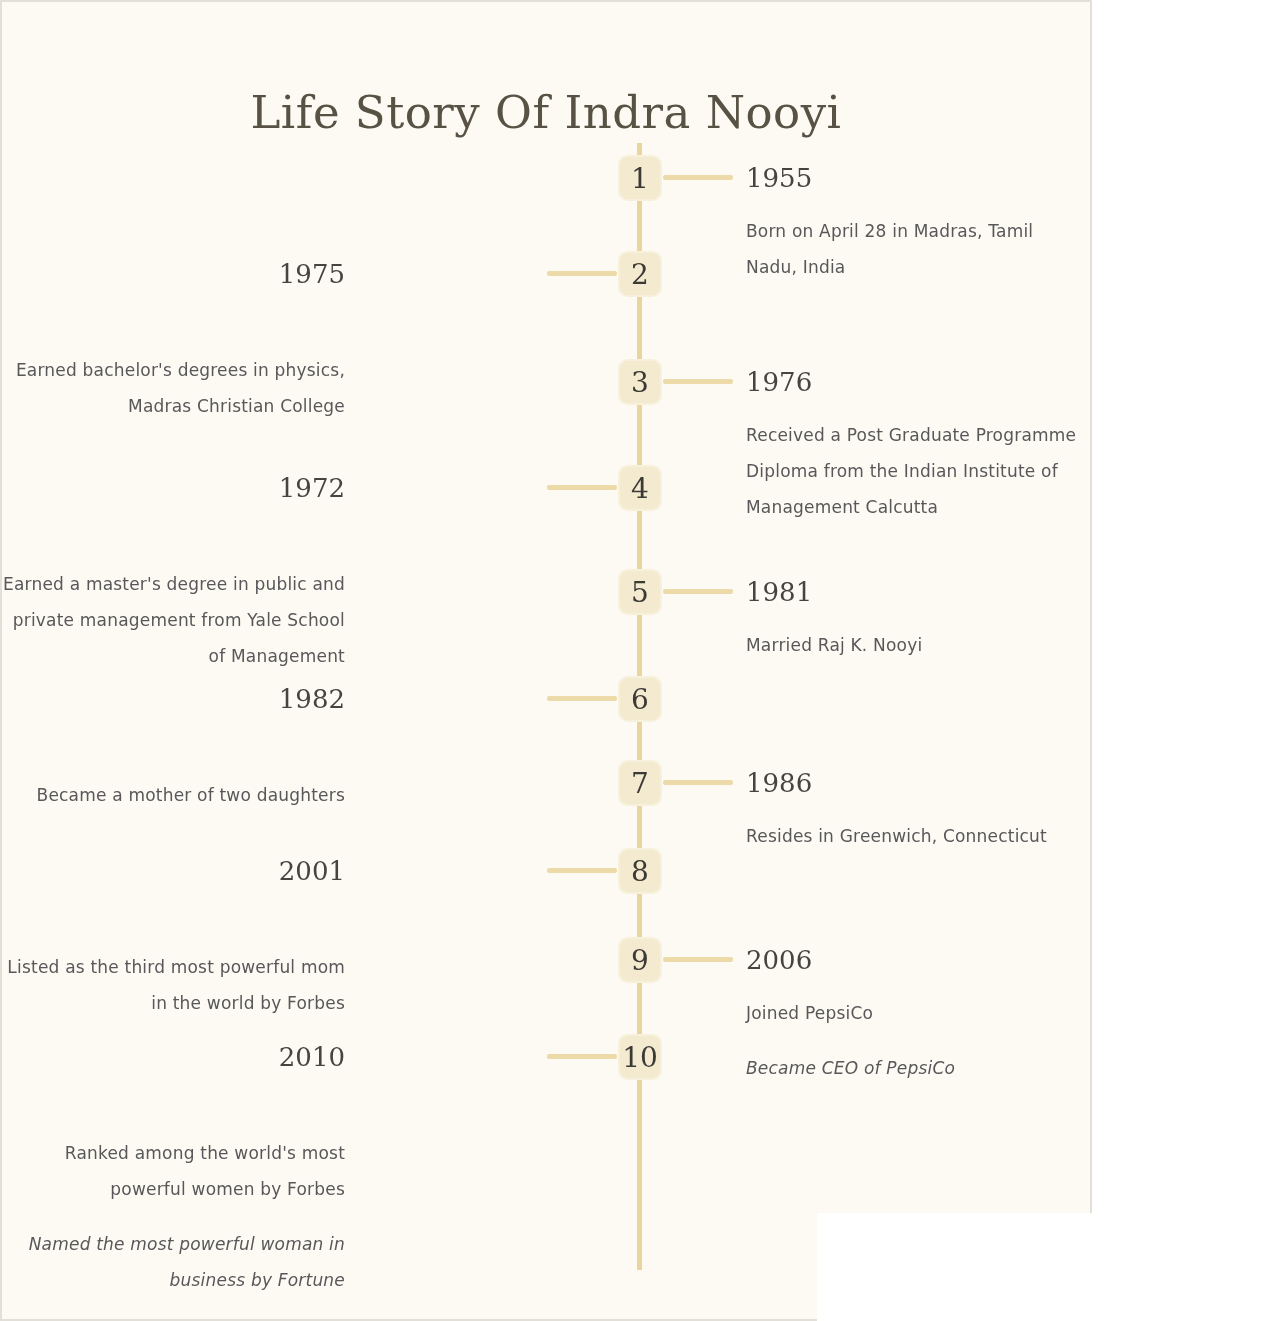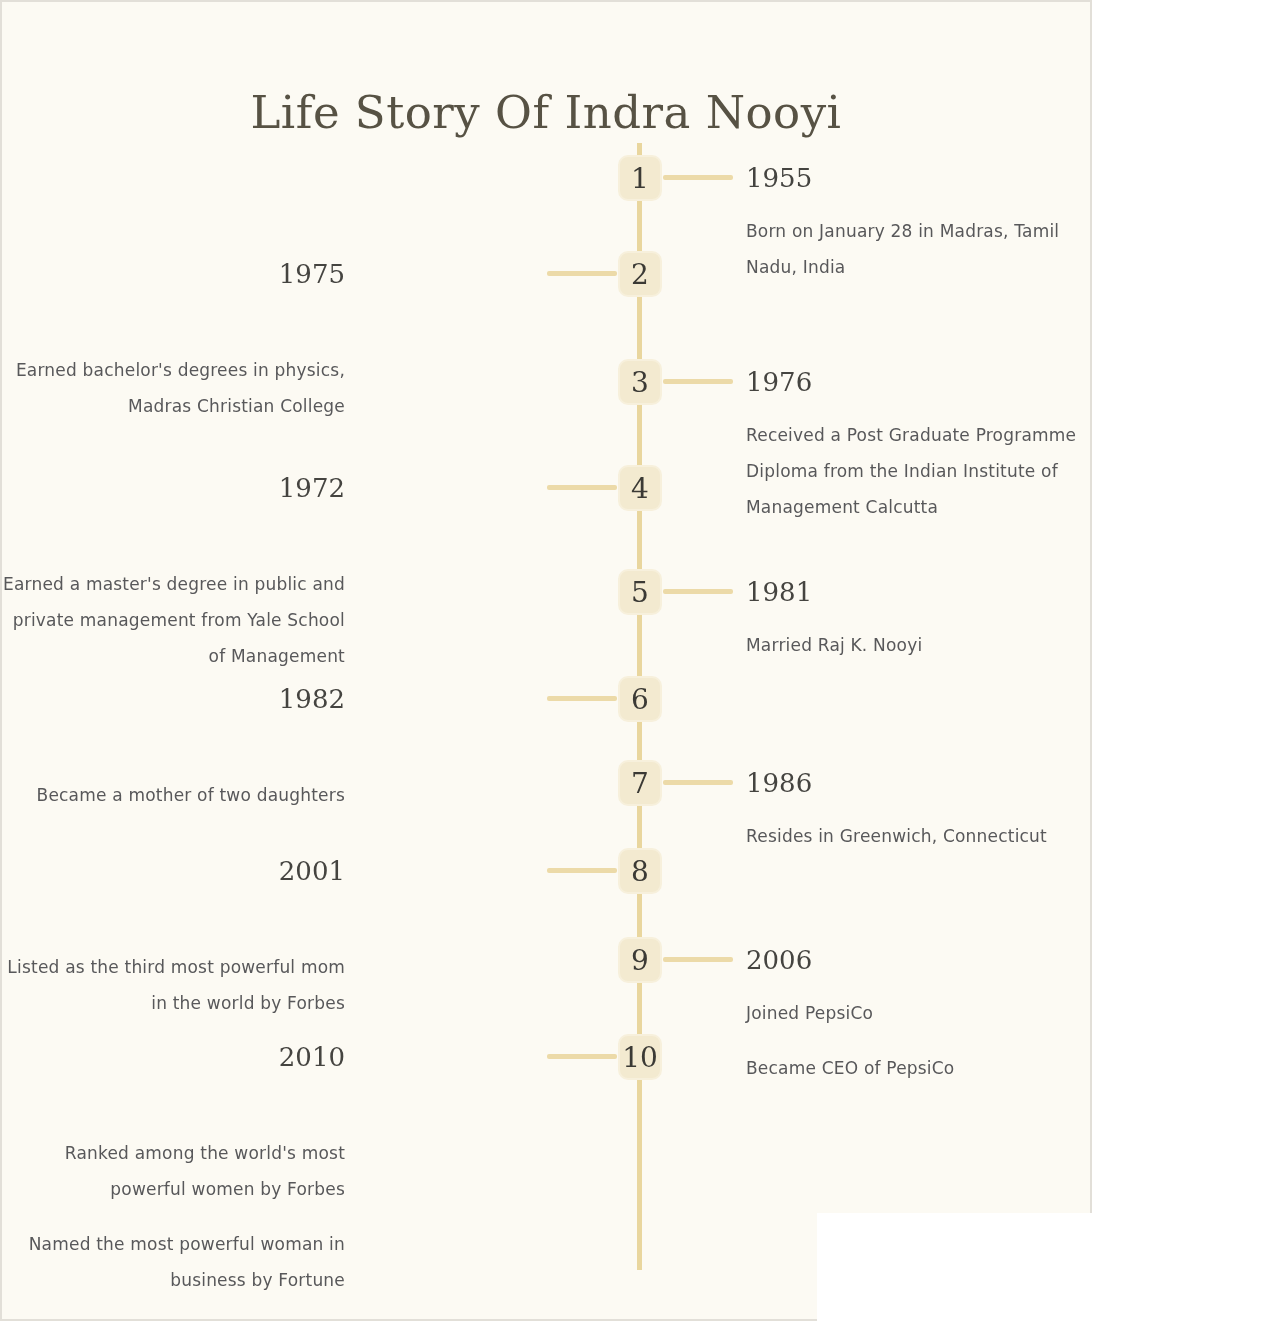--- a/index.html
+++ b/index.html
@@ -82,21 +82,21 @@
     position: absolute;
     top: 35px;
     font-size: 17px;
     color: var(--body_text, #58585a);
     letter-spacing: 0.2px;
   }
   .entry.right .desc { left: 746px; width: 470px; text-align: left; }
   .entry.left  .desc { right: 747px; width: 490px; text-align: right; margin-top: 43px; }
   .desc .dline { line-height: 36px; white-space: nowrap; }
   .entry.left .desc .dline { direction: ltr; }
-  .desc .para + .para { margin-top: 19px; }
+  .desc .para + .para { margin-top: 19px; font-style: italic; }
 
   .white-patch {
     position: absolute;
     right: 0; bottom: 0;
     width: 275px; height: 108px;
     background: #ffffff;
     z-index: 5;
   }
 </style>
 </head>
@@ -110,21 +110,21 @@
   <div class="vline"></div>
 
   <div class="entry right" style="top:178px">
     <div class="connector"></div>
     <div class="node">
         <span>1</span>
       </div>
     <div class="year">1955</div>
     <div class="desc">
       <div class="para">
-        <div class="dline">Born on January 28 in Madras, Tamil</div>
+        <div class="dline">Born on April 28 in Madras, Tamil</div>
         <div class="dline">Nadu, India</div>
       </div>
     </div>
   </div>
 
   <div class="entry left" style="top:274px">
     <div class="connector"></div>
     <div class="node">
         <span>2</span>
       </div>

